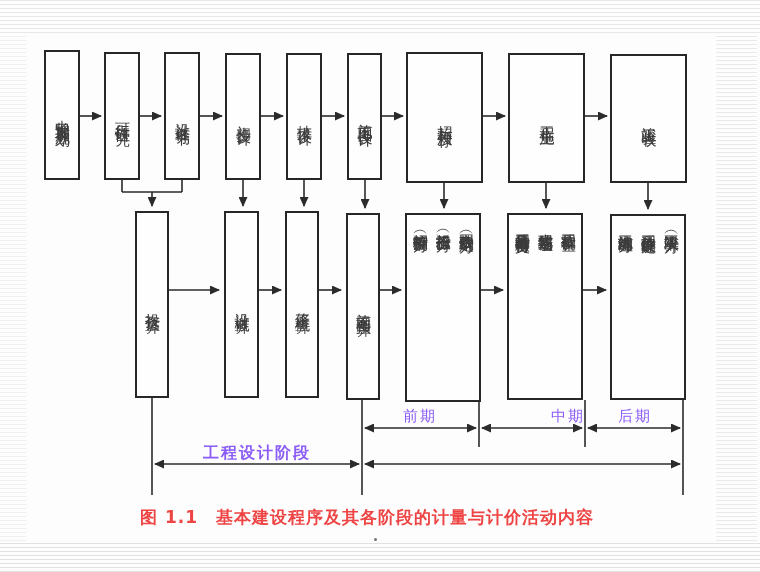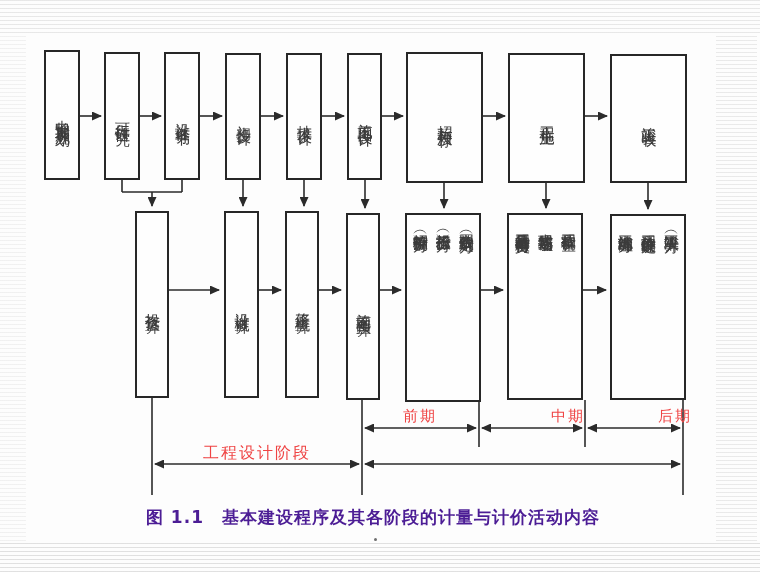--- a/index.html
+++ b/index.html
@@ -35,27 +35,27 @@
   .vbox.top-align { align-items:flex-start; padding-top:7px; }
   .vtext {
     writing-mode:vertical-rl; text-orientation:mixed;
     white-space:pre-line;
     font-size:15px; line-height:21px; letter-spacing:2px;
     color:#3b3b3b;
   }
   .vtext.multi { letter-spacing:0.5px; line-height:23px; }
   .lbl {
     position:absolute; text-align:center; font-size:15px;
-    letter-spacing:2px; color:#ef4444;
+    letter-spacing:2px; color:#8b5cf6;
   }
-  .lbl.stage { font-size:16px; }
+  .lbl.stage { font-size:16px;font-weight:bold; }
   .caption {
     position:absolute; left:140px; top:506px; width:460px;
-    text-align:right; font-weight:bold; font-size:17px;
-    letter-spacing:1px; color:#4c1d95;
+    text-align:left; font-weight:bold; font-size:17px;
+    letter-spacing:1px; color:#ef4444;
   }
   .speck { position:absolute; left:374px; top:538px; width:3px; height:3px;
     background:#6f6f6f; border-radius:50%; }
 </style>
 </head>
 <body>
 
 <div id="canvas">
 
   <div class="band band-top"></div>
@@ -163,21 +163,21 @@
 工程量的计量与价款支付</span>
   </div>
   <div class="vbox top-align" style="left:610px;top:214px;width:76px;height:186px;">
     <span class="vtext multi">竣工决算（甲方）
 工程计价争议的处理
 竣工结算的办理</span>
   </div>
 
   <div class="lbl" style="left:395px;top:407px;width:50px;">前期</div>
   <div class="lbl" style="left:507px;top:407px;width:50px;margin-left:36px;">中期</div>
-  <div class="lbl" style="left:610px;top:407px;width:50px;margin-left:40px;">后期</div>
+  <div class="lbl" style="left:610px;top:407px;width:50px;">后期</div>
 
   <div class="lbl stage" style="left:192px;top:443px;width:130px;">工程设计阶段</div>
 
   <div class="caption">图 1.1　基本建设程序及其各阶段的计量与计价活动内容</div>
 
   <div class="speck"></div>
 
 </div>
 
 </body></html>

